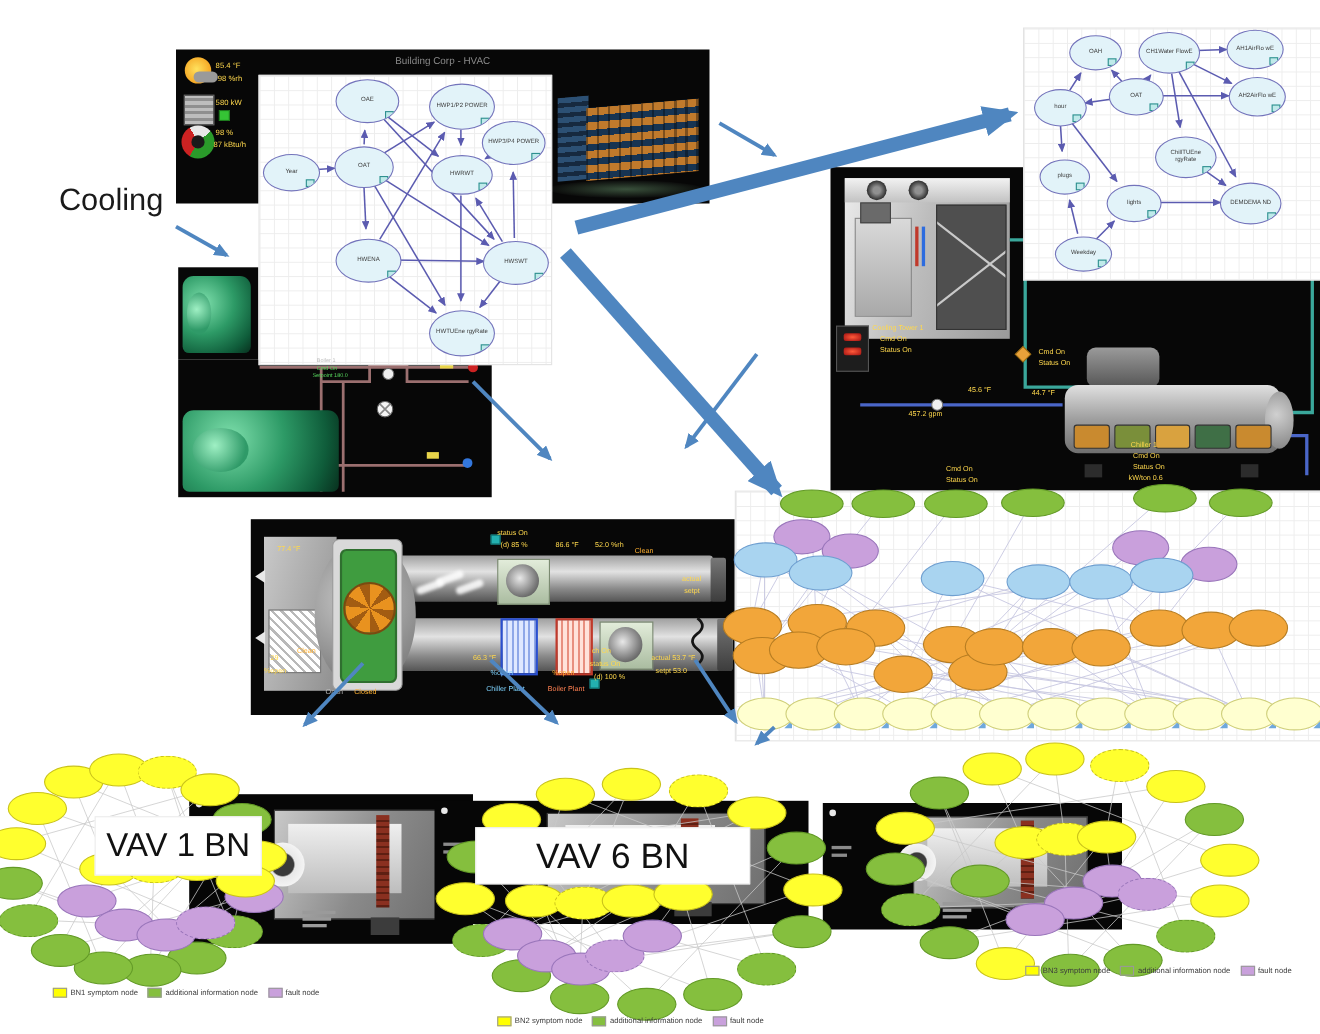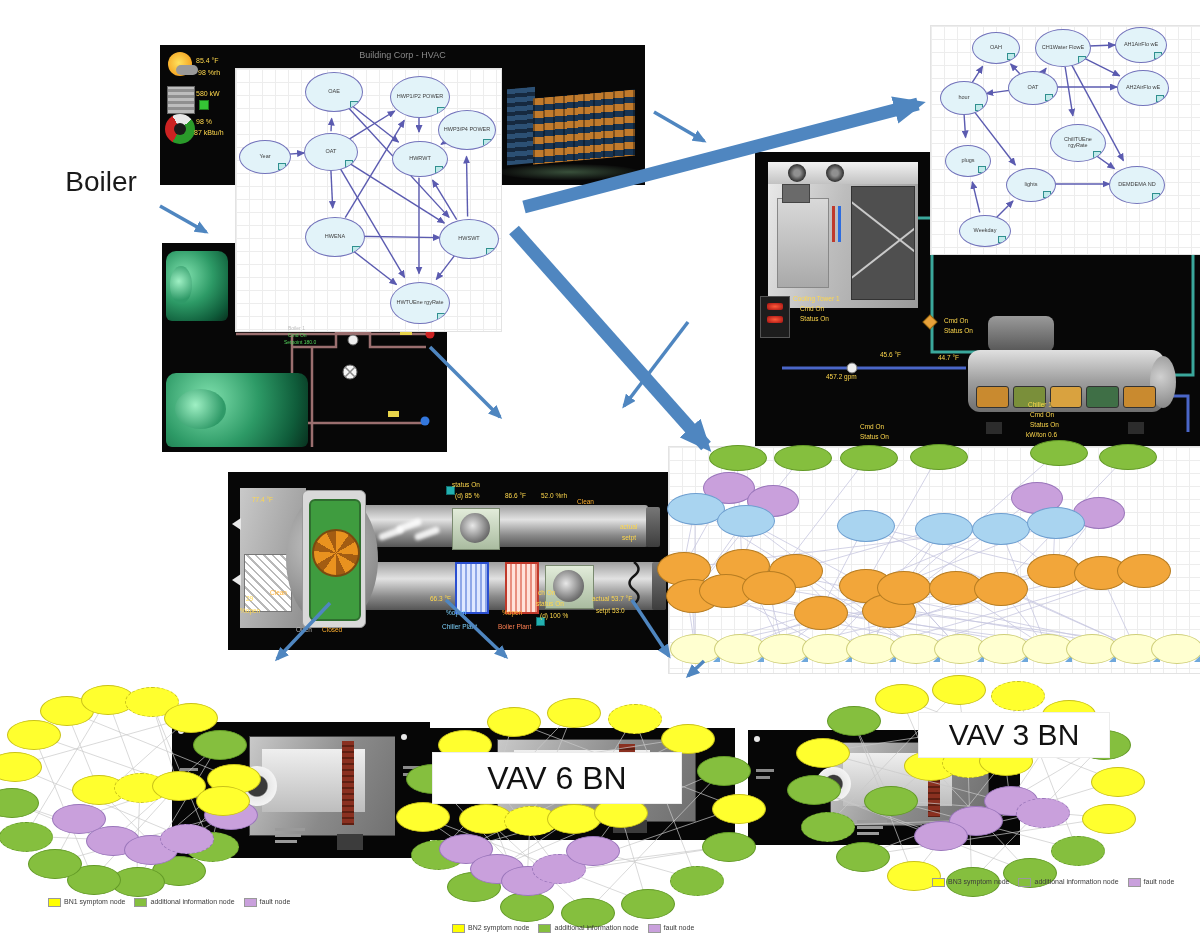--- a/index.html
+++ b/index.html
@@ -103,21 +103,21 @@
   .cube{position:absolute;width:7px;height:7px;background:#23b0b0;border:1px solid #0f6f6f;}
   .squig{position:absolute;z-index:2;}
   
   .vshot{position:absolute;background:#060606;z-index:1;}
 </style>
 </head>
 <body>
 
 <div id="stage">
 
-  <div class="title t-boiler">Boiler</div>
+  <div class="title t-boiler">Cooling</div>
 
   <div id="dashboard" class="shot">
     <div class="dash-title">Building Corp - HVAC</div>
     <div class="sun-icon"></div>
     <div class="cloud-icon"></div>
     <div class="meter-icon"></div>
     <div class="gauge-icon"></div>
     <div class="led"></div>
     <div class="bld">
       <div class="bld-ground"></div>
@@ -259,22 +259,22 @@
         <div style="position: absolute; left: 174.08px; top: 94.3px; width: 27.2px; height: 13.8px; background: rgb(60, 60, 60);"></div>
         <div style="position: absolute; left: 6px; top: 6px; width: 6px; height: 6px; border-radius: 50%; background: rgb(232, 232, 232);"></div>
         <div style="position: absolute; left: 8px; top: 39.1px; width: 18px; height: 3px; background: rgb(138, 138, 138);"></div>
         <div style="position: absolute; left: 8px; top: 46.1px; width: 14px; height: 3px; background: rgb(138, 138, 138);"></div>
         <div style="position: absolute; left: 108.8px; top: 89.7px; width: 30px; height: 3px; background: rgb(154, 154, 154);"></div>
         <div style="position: absolute; left: 108.8px; top: 95.7px; width: 26px; height: 3px; background: rgb(154, 154, 154);"></div>
         <div style="position: absolute; left: 108.8px; top: 101.7px; width: 22px; height: 3px; background: rgb(154, 154, 154);"></div>
       </div>
     </div>
 
+  <div class="label-box lb-vav1"><span>VAV 1 BN</span></div>
   <div class="label-box lb-vav2"><span>VAV 6 BN</span></div>
-  <div class="label-box lb-vav3"><span>VAV 3 BN</span></div>
 
   <svg id="arrows" width="1200" height="940">
       <defs>
         <marker id="athin" markerWidth="14" markerHeight="12" refX="11" refY="6" orient="auto" markerUnits="userSpaceOnUse">
           <path d="M0,0L14,6L0,12z" fill="#4f86c0"></path>
         </marker>
         <marker id="athick" markerWidth="32" markerHeight="28" refX="24" refY="14" orient="auto" markerUnits="userSpaceOnUse">
           <path d="M0,0L32,14L0,28z" fill="#4f86c0"></path>
         </marker>
       </defs>

